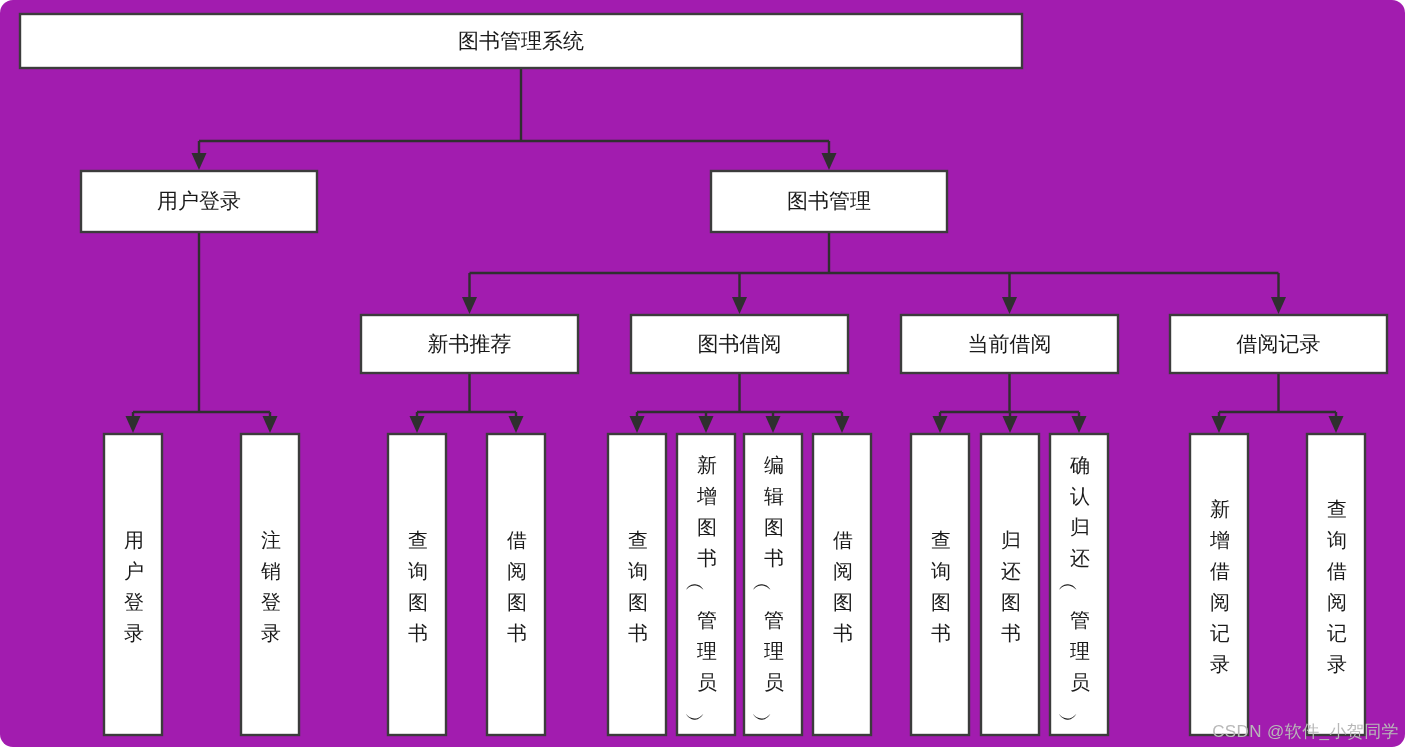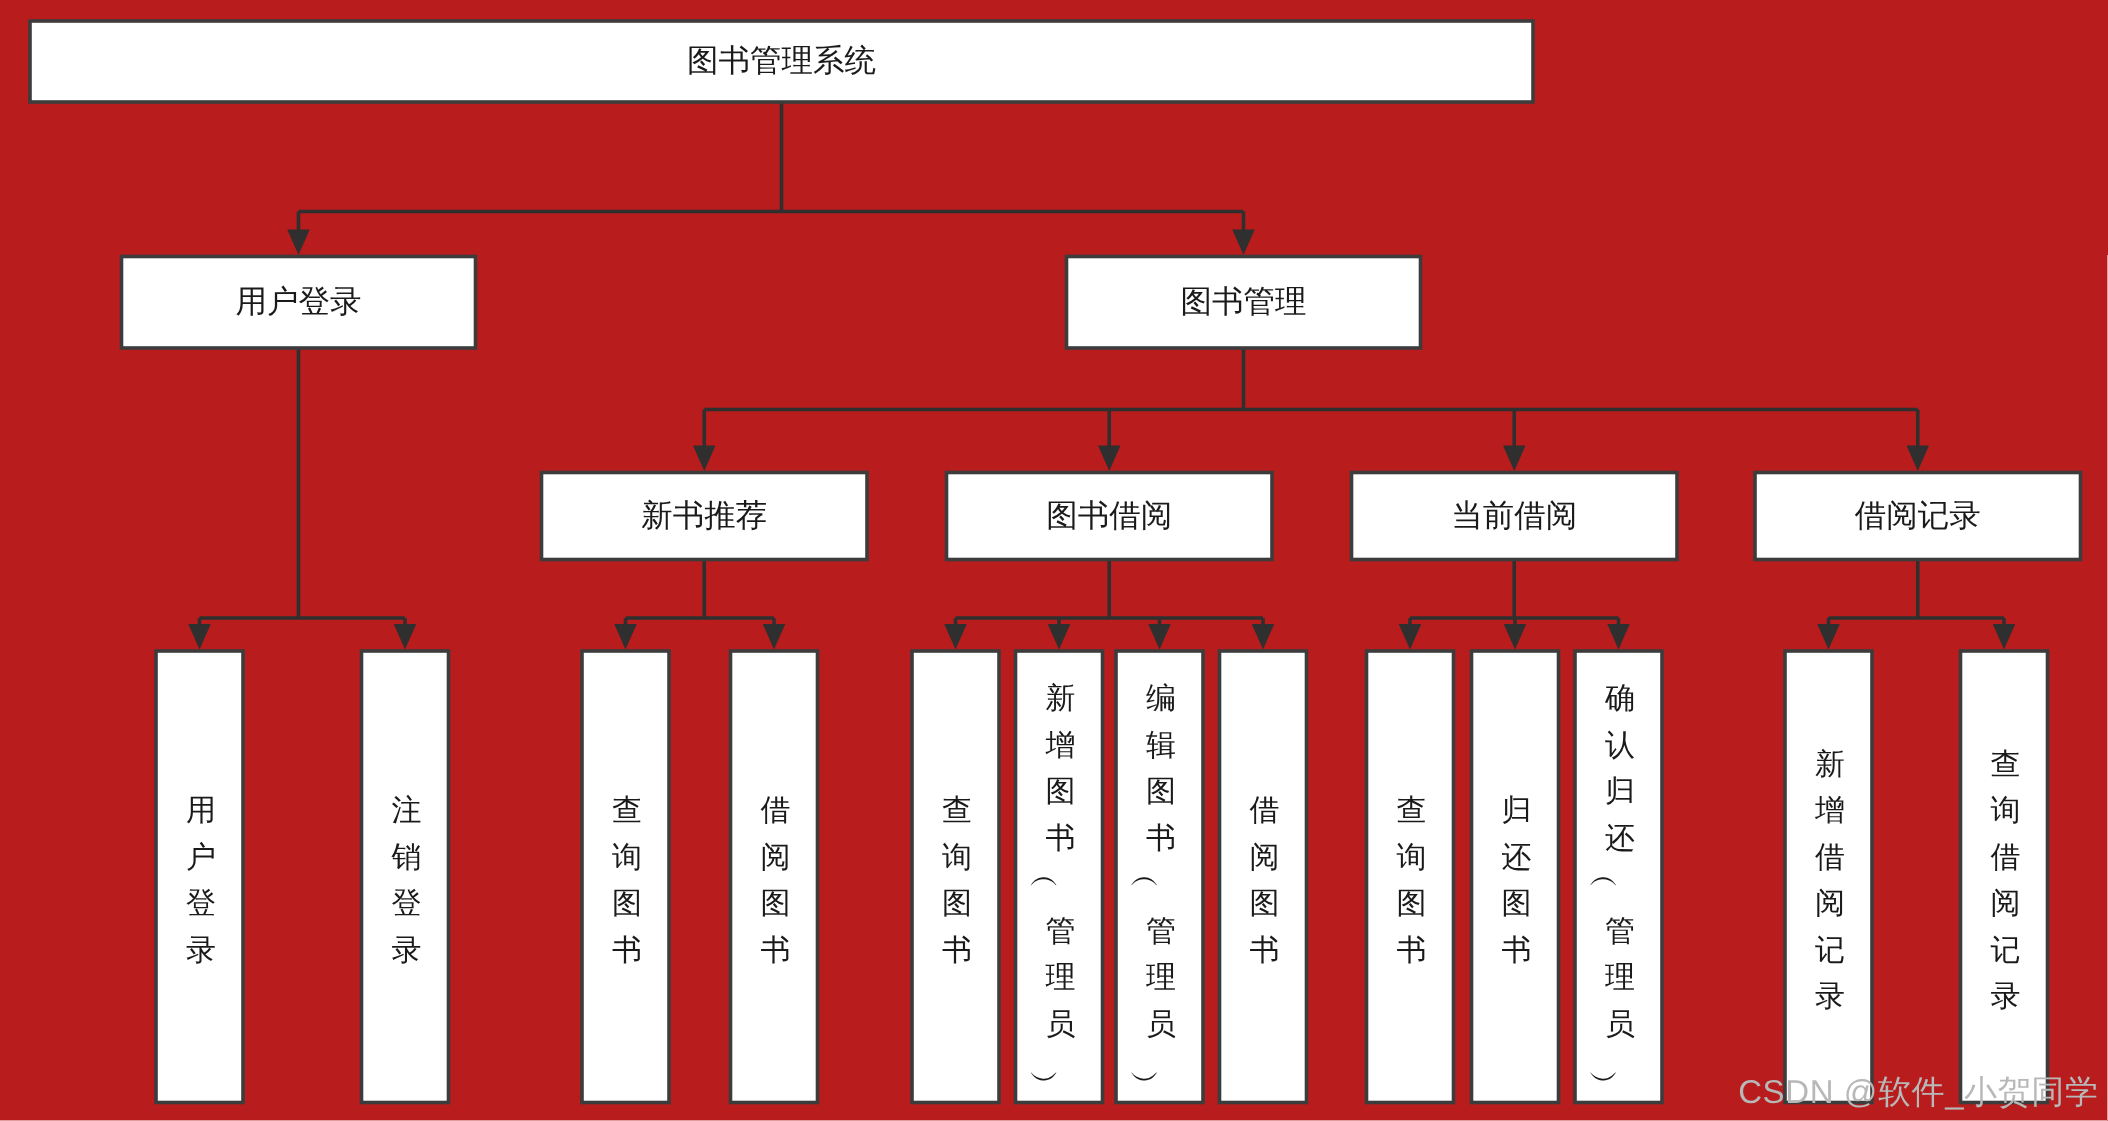--- a/index.html
+++ b/index.html
@@ -7,22 +7,23 @@
     padding: 0;
     background: #ffffff;
   }
   body {
     font-family: "Liberation Sans", "DejaVu Sans", sans-serif;
   }
   #stage {
     position: relative;
     width: 1405px;
     height: 747px;
-    background: #b91c1c;
+    background: #a21caf;
     overflow: hidden;
+    border-radius: 13px;
   }
   #chart-svg {
     position: absolute;
     left: 0;
     top: 0;
     width: 1405px;
     height: 747px;
   }
   .node-box {
     fill: #ffffff;
@@ -51,21 +52,21 @@
     fill: #1a1a1a;
     font-family: "Liberation Sans", "DejaVu Sans", sans-serif;
     font-size: 20px;
     text-anchor: middle;
   }
   .watermark {
     position: absolute;
     right: 6px;
     bottom: 4px;
     font-family: "Liberation Sans", "DejaVu Sans", sans-serif;
-    font-size: 22px;
+    font-size: 17px;
     color: #b8b8b8;
     letter-spacing: 0.4px;
     white-space: nowrap;
     pointer-events: none;
   }
 </style>
 </head>
 <body>
 
 <div id="stage">

